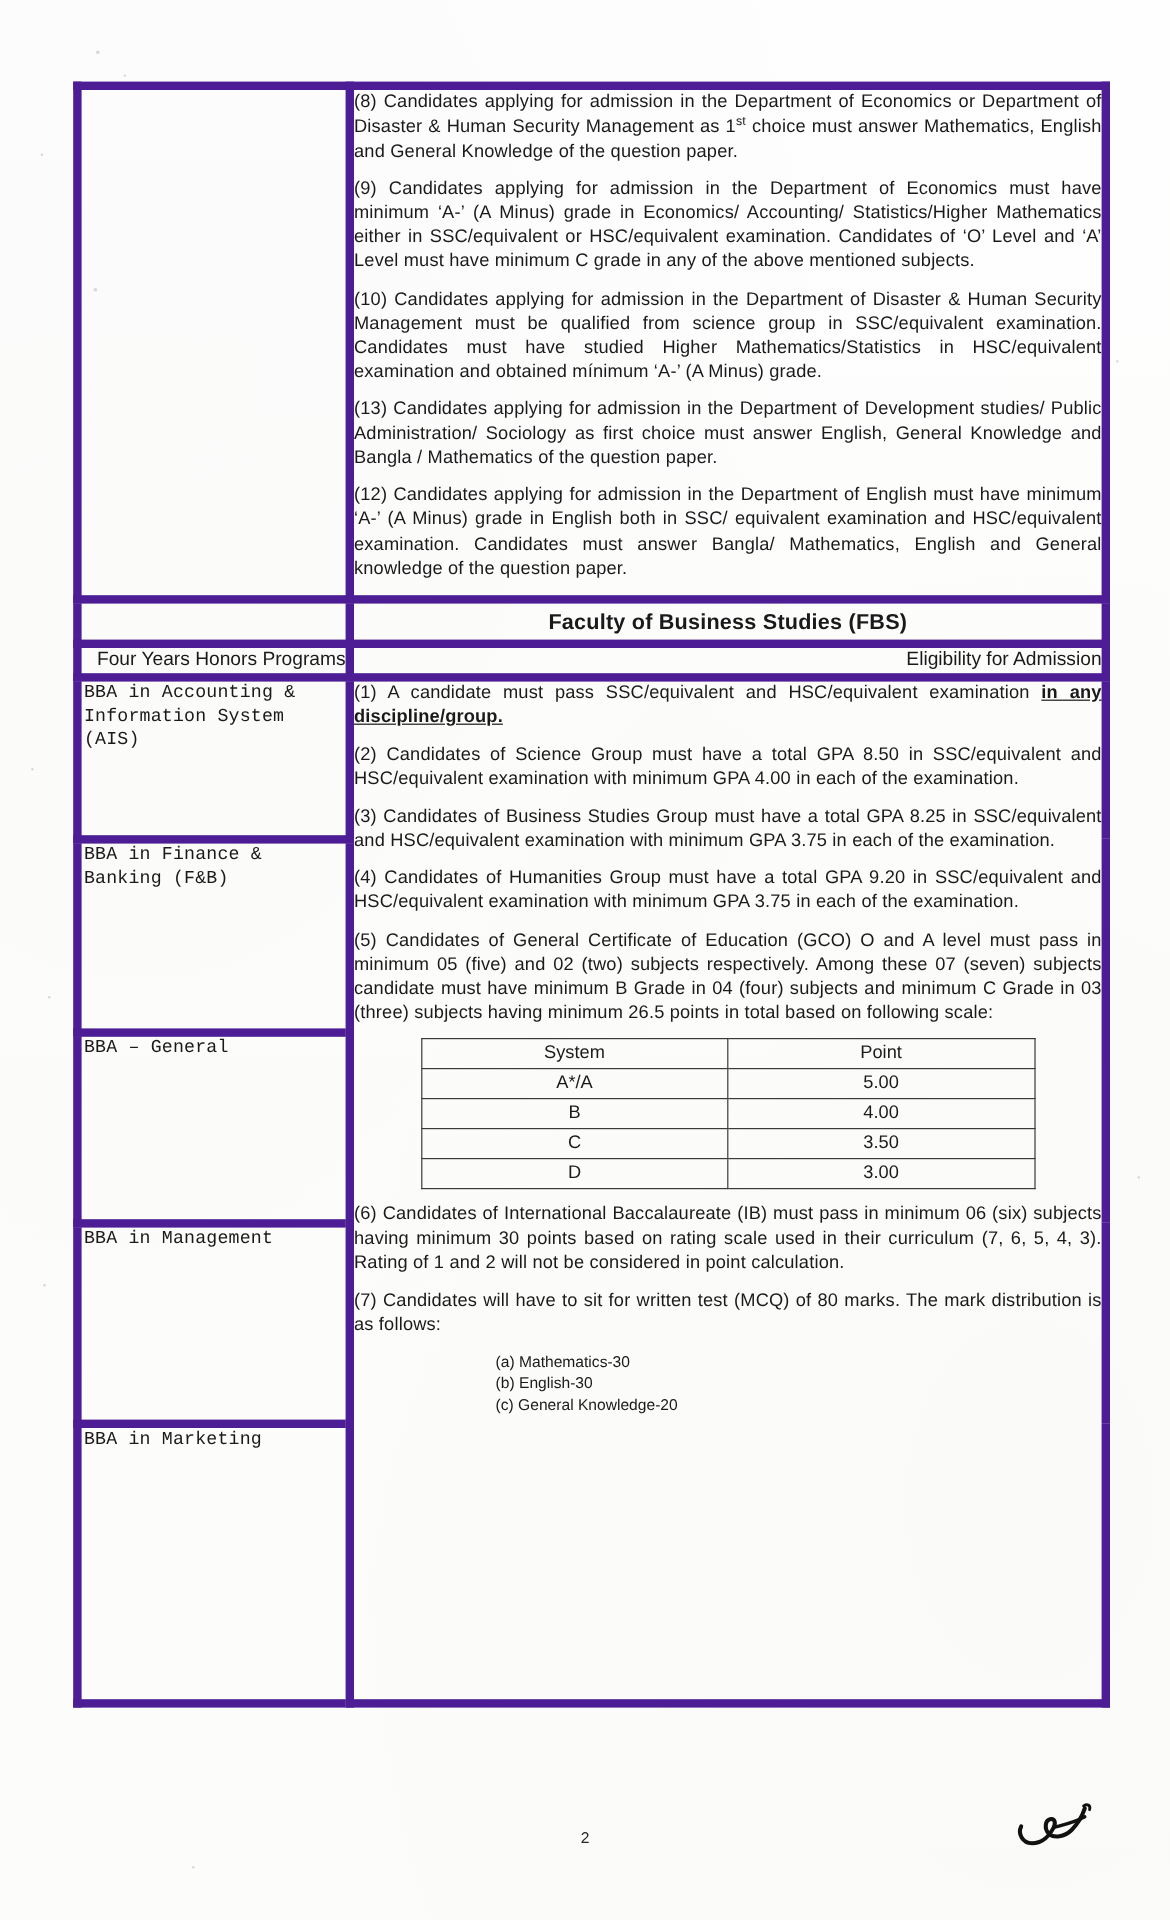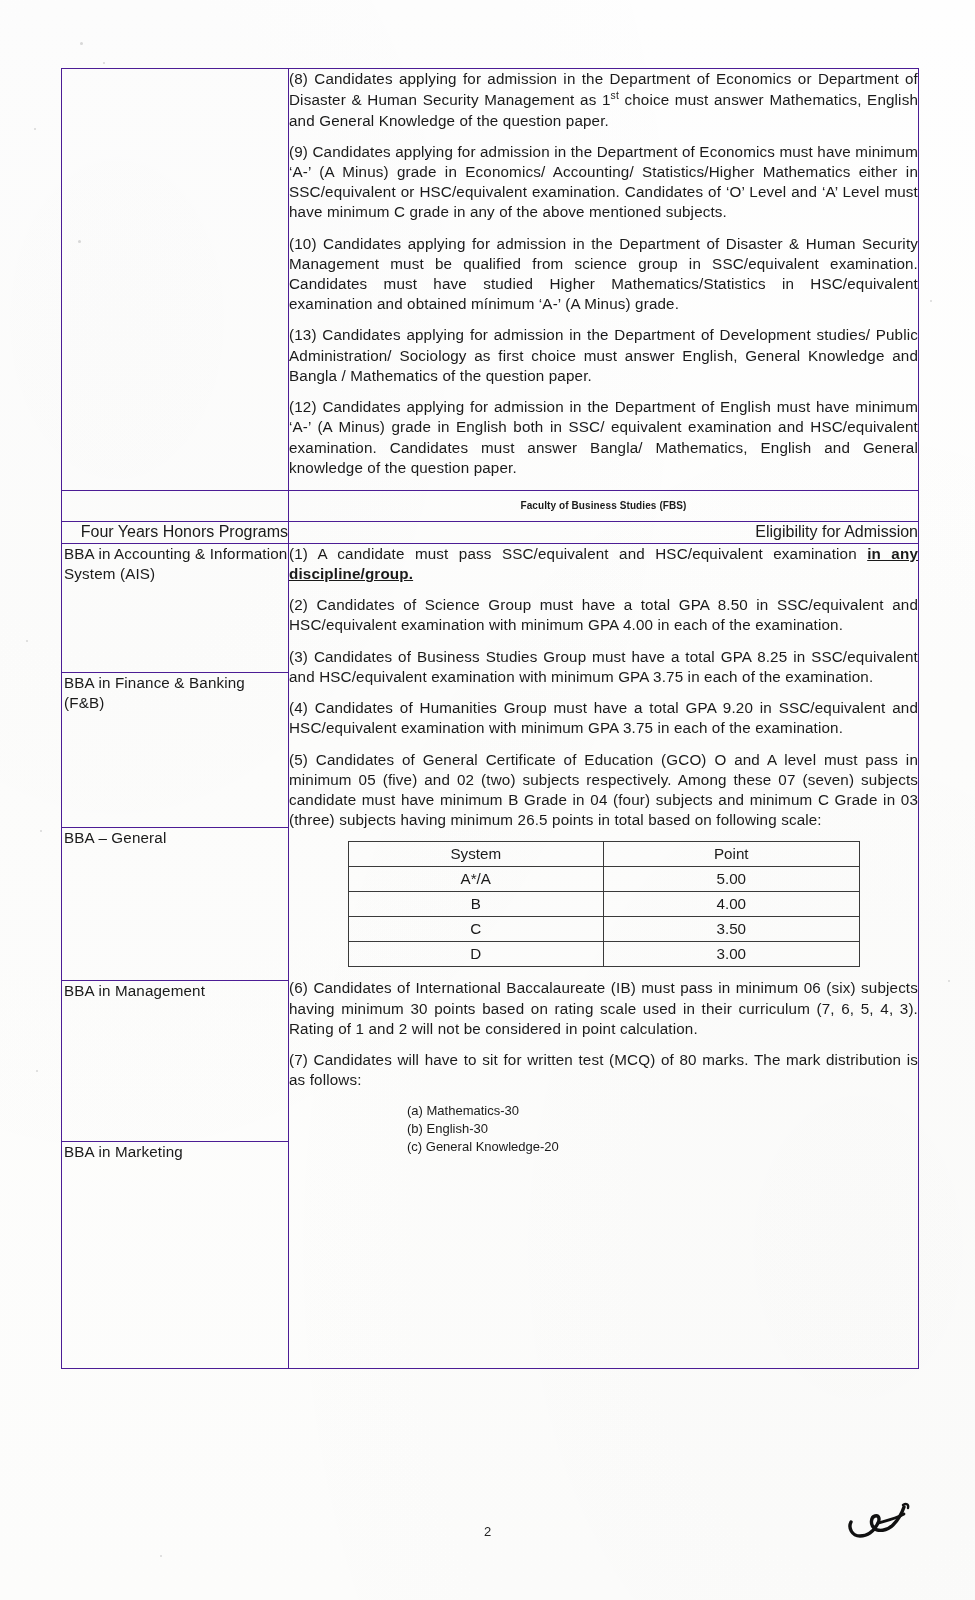--- a/index.html
+++ b/index.html
@@ -35,21 +35,21 @@
   
   .doc-table {
     position: absolute;
     left: 61px;
     top: 68px;
     width: 857px;
     border-collapse: collapse;
     table-layout: fixed;
   }
   .doc-table td {
-    border: 1px solid #4c1d95;
+    border: 7px solid #4c1d95;
     vertical-align: top;
     padding: 0;
   }
   .col-left  { width: 227px; }
   .col-right { width: 630px; }
   .cellpad-right {
     padding: 7px 10px 9px 10px;
   }
 
   
@@ -64,21 +64,21 @@
   p.para:last-child { margin-bottom: 12px; }
   .bu { font-weight: bold; text-decoration: underline; }
   sup { font-size: 0.68em; vertical-align: super; }
 
   
   .faculty-row td {
     height: 30px;
   }
   .faculty-title {
     text-align: center;
-    font-size: 10px;
+    font-size: 18px;
     font-weight: bold;
     line-height: 30px;
     letter-spacing: 0.01em;
   }
 
   
   .hdr-left, .hdr-right {
     text-align: right;
     font-weight: normal;
     font-size: 16px;
@@ -86,21 +86,21 @@
   }
   .hdr-left   { padding: 8px 6px; }
   .hdr-right  { padding: 8px 6px; }
 
   
   .prog-name {
     font-size: 15.2px;
     line-height: 1.3;
     letter-spacing: 0.01em;
   }
-  .prog-cell { position: relative; }
+  .prog-cell { position: relative; font-family: Liberation Mono, monospace; }
   .prog-inner { padding-left: 2px; }
 
   
   .r1 { height: 128px; }
   .r2 { height: 154px; }
   .r3 { height: 152px; margin-top: 24px; }
   .r4 { height: 160px; }
   .r5 { height: 226px; }
   .prog-mid  { vertical-align: middle; }
 

